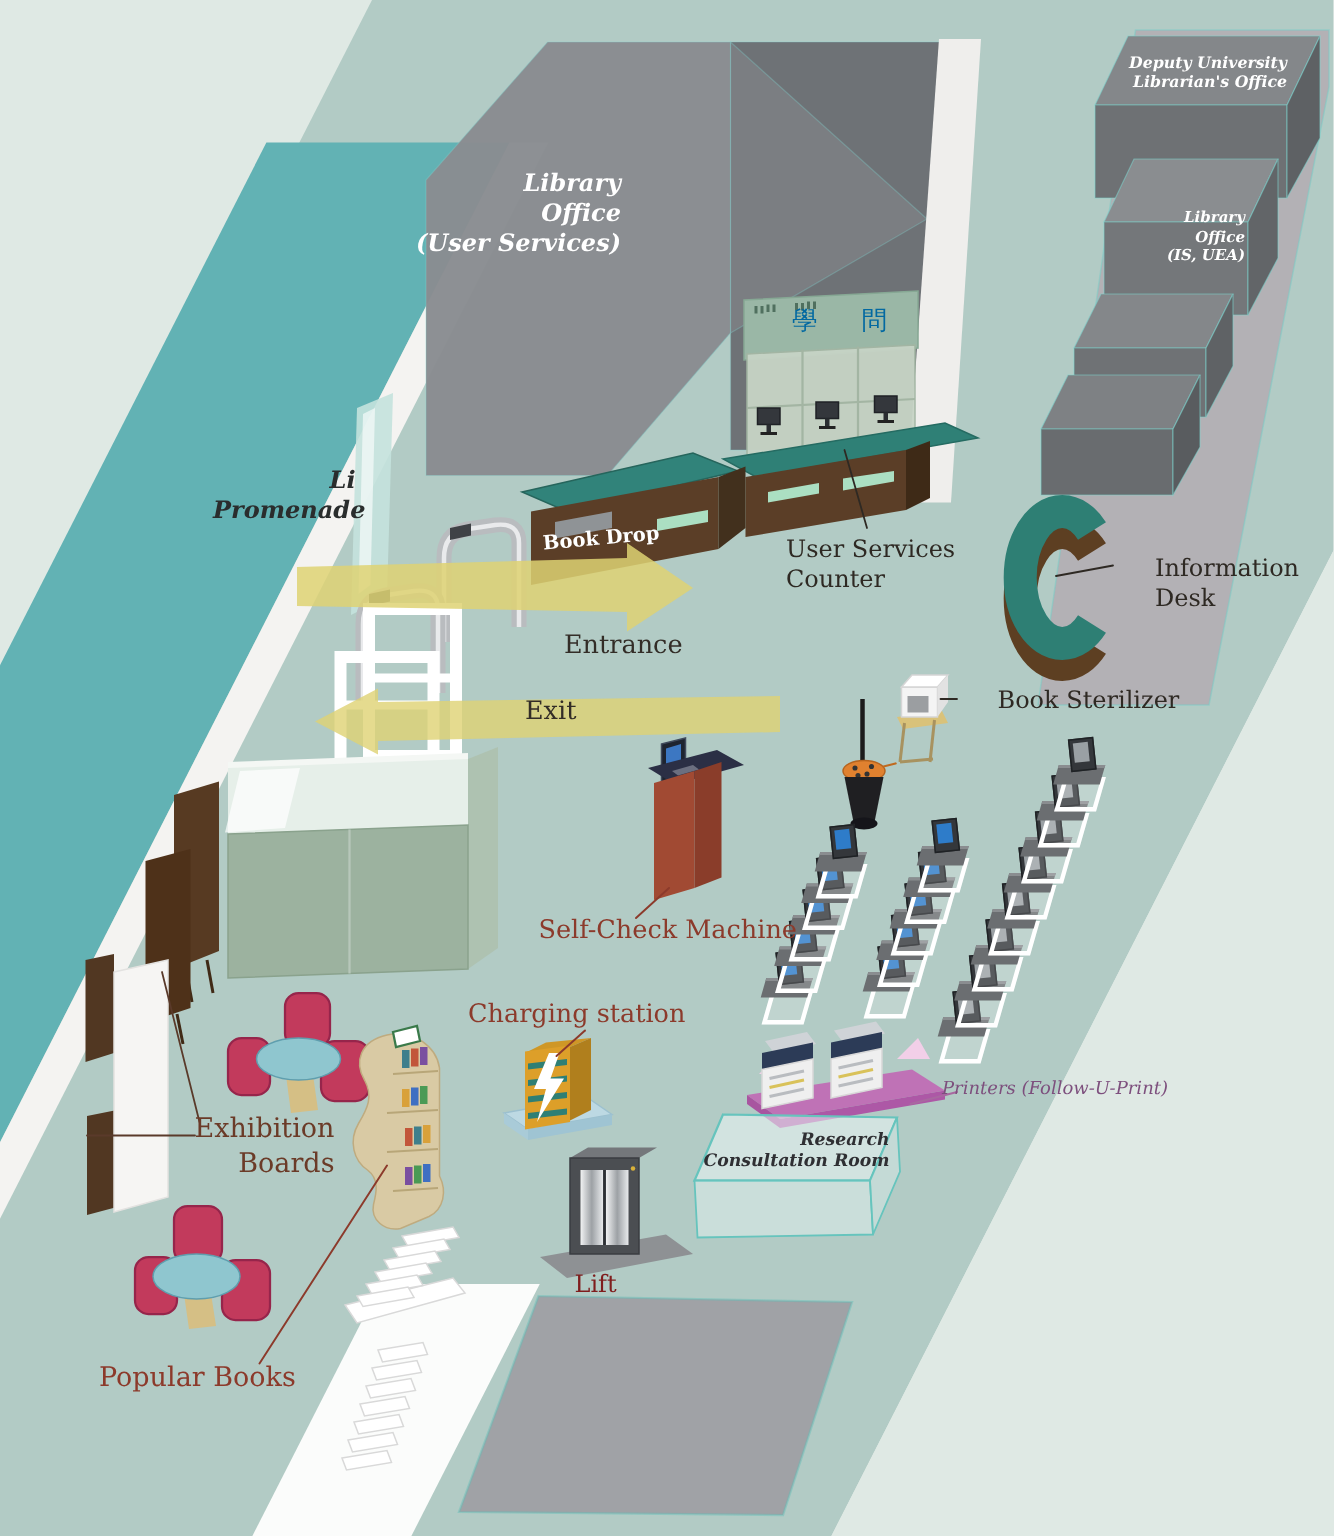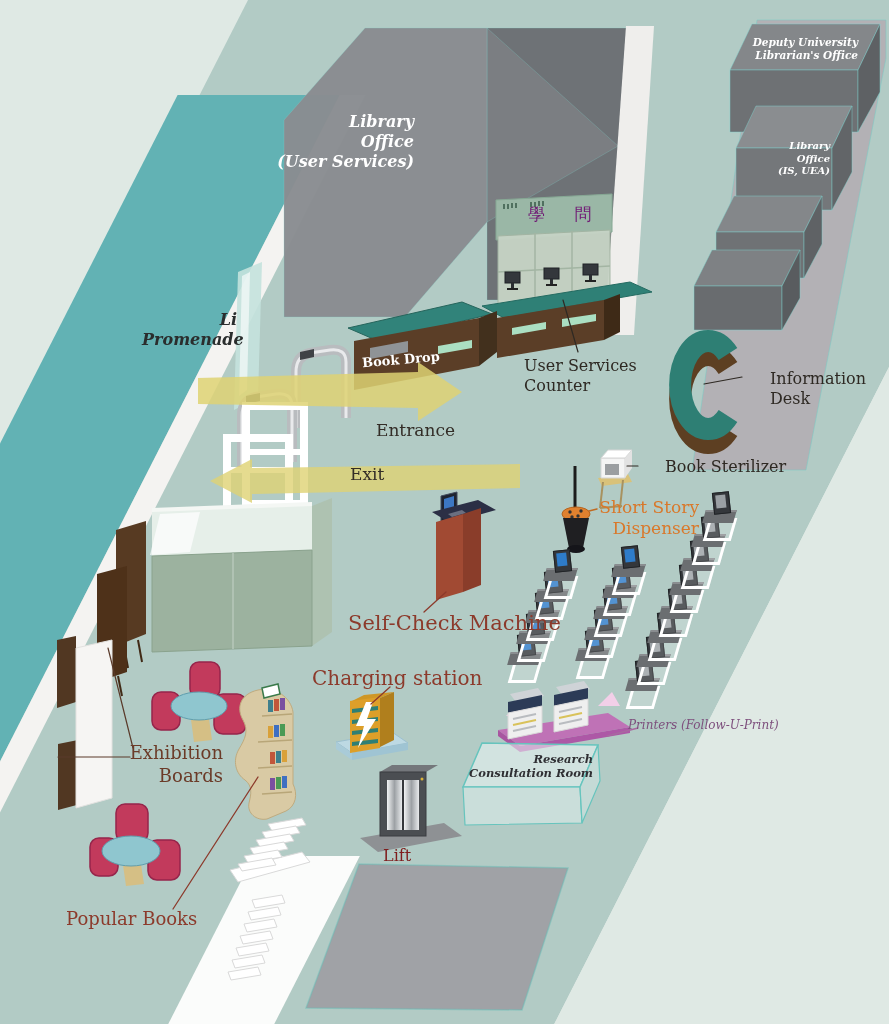--- a/index.html
+++ b/index.html
@@ -483,34 +483,32 @@
   <div class="lbl italic c-white center" style="left:745px;top:140px;width:85px;font-size:10px;font-weight:600;">Library
 Office
 (IS, UEA)</div>
 
   <div class="lbl c-white bold" style="left:362px;top:352px;font-size:13px;transform:rotate(-5deg);">Book Drop</div>
 
   <div class="lbl c-dark" style="left:500px;top:356px;width:180px;font-size:16px;">User Services Counter</div>
 
   <div class="lbl c-dark" style="left:746px;top:369px;font-size:16px;">Information Desk</div>
 
-  <div class="lbl" style="left:528px;top:204px;width:80px;font-size:17px;color:#701a75;letter-spacing:12px;">學 問</div>
+  <div class="lbl" style="left:528px;top:204px;width:80px;font-size:17px;color:#0369a1;letter-spacing:12px;">學 問</div>
 
   <div class="lbl c-dark" style="left:352px;top:420px;font-size:17px;color:#332d27;">Entrance</div>
 
   <div class="lbl c-dark" style="left:326px;top:464px;font-size:17px;color:#332d27;">Exit</div>
 
   <div class="lbl c-dark" style="left:641px;top:457px;font-size:16px;">Book Sterilizer</div>
 
-  <div class="lbl c-orange center" style="left:594px;top:497px;width:105px;font-size:17px;">Short Story
-Dispenser</div>
-
-  <div class="lbl c-red" style="left:348px;top:610px;font-size:21px;">Self-Check Machine</div>
-
-  <div class="lbl c-red" style="left:312px;top:666px;font-size:20px;">Charging station</div>
+
+  <div class="lbl c-red" style="left:359px;top:610px;font-size:17px;">Self-Check Machine</div>
+
+  <div class="lbl c-red" style="left:312px;top:666px;font-size:17px;">Charging station</div>
 
   <div class="lbl center" style="left:108px;top:742px;width:115px;font-size:18px;color:#6b3b28;">Exhibition
 Boards</div>
 
   <div class="lbl c-red" style="left:66px;top:908px;font-size:18px;">Popular Books</div>
 
   <div class="lbl c-gray" style="left:383px;top:846px;font-size:16px;">Lift</div>
 
   <div class="lbl italic bold center" style="left:468px;top:752px;width:125px;font-size:11.5px;color:#2f2f33;">Research
 Consultation Room</div>

